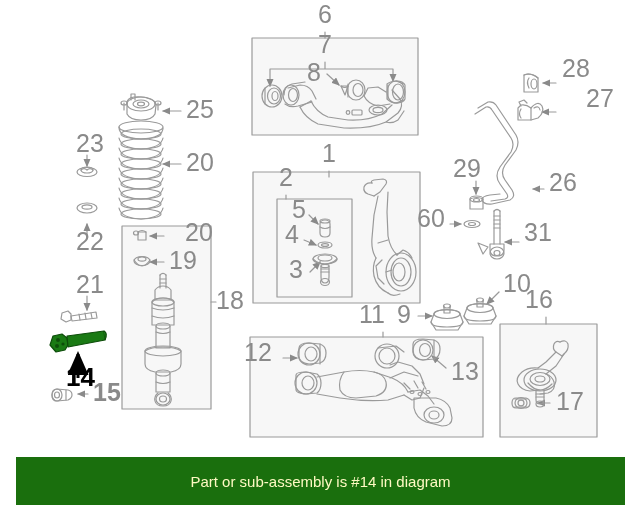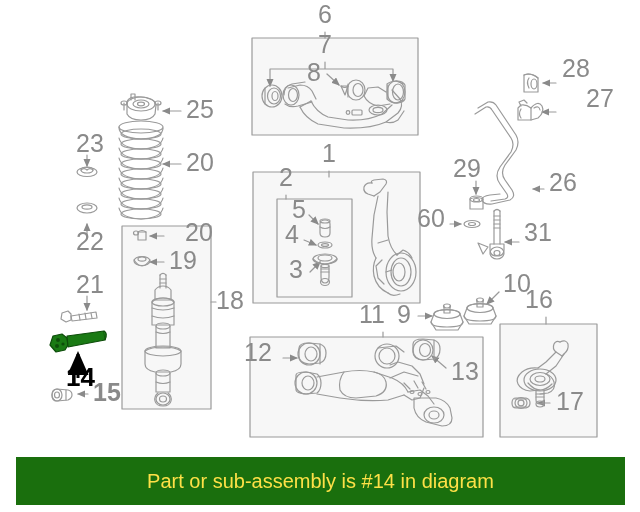--- a/index.html
+++ b/index.html
@@ -42,23 +42,23 @@
     top: 457px;
     width: 609px;
     height: 48px;
     background: #1a6f0d;
     display: flex;
     flex-direction: column;
     align-items: center;
     justify-content: center;
   }
   #notice-banner .line {
-    color: #fde047;
+    color: #fef9c3;
     font-family: "Liberation Sans", sans-serif;
-    font-size: 20px;
+    font-size: 15px;
     line-height: 21px;
     text-align: right;
     white-space: nowrap;
   }
 </style>
 </head>
 <body>
 
 <div id="root">
 

